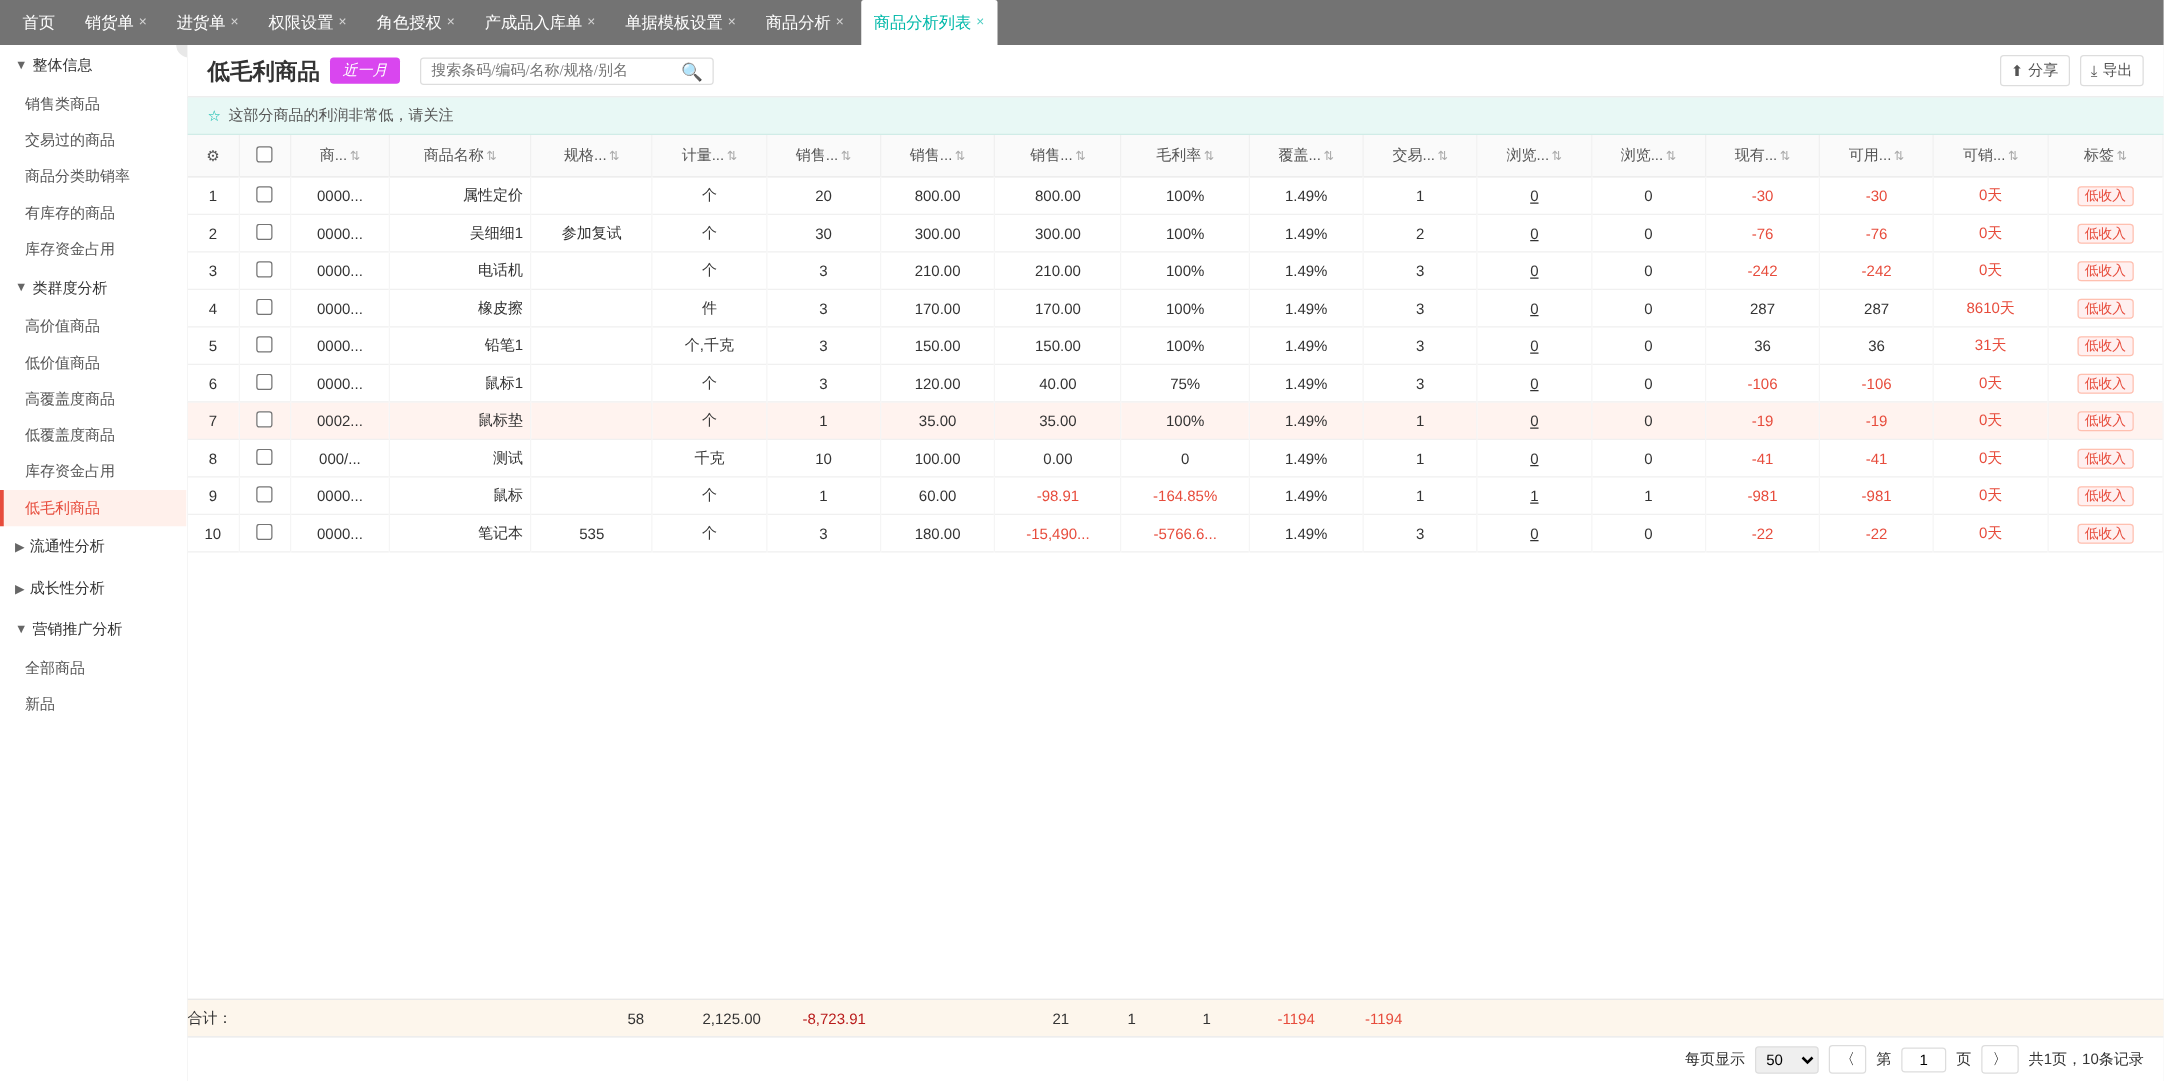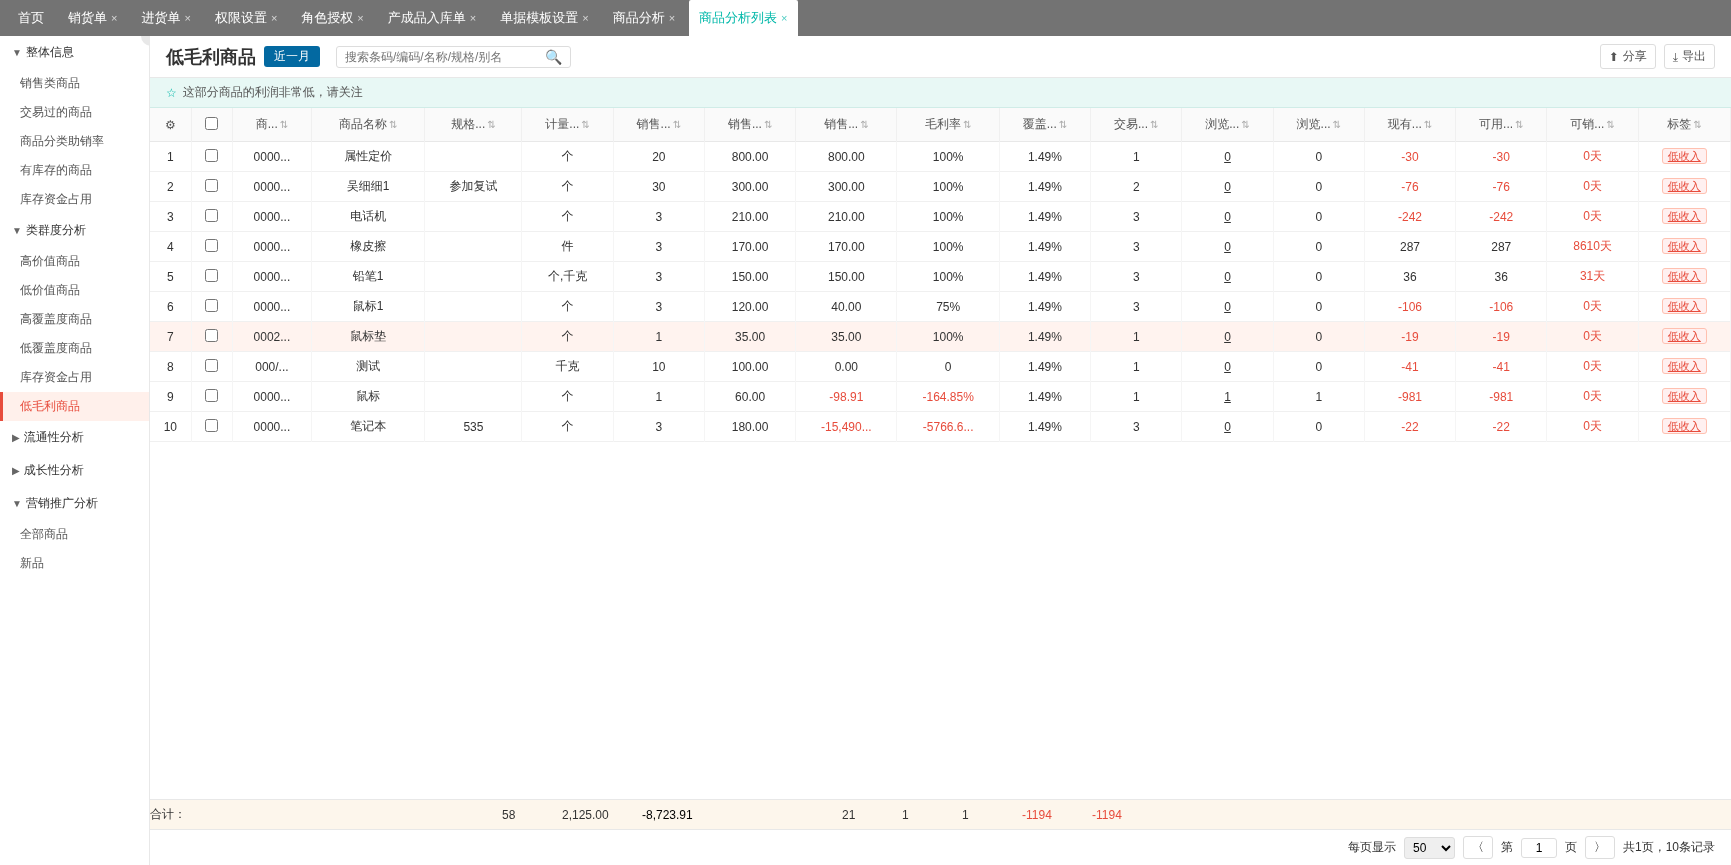--- a/index.html
+++ b/index.html
@@ -77,43 +77,45 @@
       background: #fff;
       border-bottom: 1px solid #e8e8e8;
       gap: 8px;
     }
     .page-title {
       font-size: 18px;
       font-weight: 600;
       color: #333;
     }
     .filter-btn {
-      background: #0369a1;
+      background: #d946ef;
       color: #fff;
       border: none;
       border-radius: 3px;
       padding: 2px 10px;
       font-size: 12px;
       cursor: pointer;
+      font-style: italic;
     }
     .search-box {
       display: flex;
       align-items: center;
       border: 1px solid #ddd;
       border-radius: 3px;
       padding: 2px 8px;
       background: #fff;
       margin-left: 8px;
     }
     .search-box input {
       border: none;
       outline: none;
       font-size: 12px;
       width: 200px;
       color: #999;
+      font-family: Liberation Serif, serif;
     }
     .search-icon { color: #aaa; font-size: 14px; }
     .header-actions {
       margin-left: auto;
       display: flex;
       gap: 8px;
     }
     .action-btn {
       display: flex;
       align-items: center;
@@ -166,30 +168,29 @@
     }
     thead th .sort-icon { color: #aaa; font-size: 10px; margin-left: 2px; }
     tbody tr { border-bottom: 1px solid #f0f0f0; }
     tbody tr.selected { background: #fff3ef; }
     tbody td {
       padding: 6px 6px;
       text-align: center;
       border-right: 1px solid #f5f5f5;
       white-space: nowrap;
     }
-    .td-left { text-align: center; }
+    .td-left { text-align: right; }
     .row-num { color: #333; font-weight: 400; }
     .tag-badge {
       background: #fff0f0;
       color: #e74c3c;
       border: 1px solid #ffc0b0;
       border-radius: 3px;
       padding: 1px 5px;
       font-size: 11px;
-      text-decoration: underline;
     }
     .link-num { color: #333; text-decoration: underline; cursor: pointer; }
     .red-text { color: #e74c3c; }
 
     
     .table-footer {
       background: #fdf6ec;
       border-top: 1px solid #e8e8e8;
       padding: 6px 0;
       display: flex;
@@ -553,21 +554,21 @@
     </div>
 
     <div class="table-footer" id="table-footer">
   <span class="footer-label">合计：</span>
   <div class="footer-values">
     <span style="width:120px;display:inline-block"></span>
     <span style="width:120px;display:inline-block"></span>
     <span style="width:60px;display:inline-block"></span>
     <span style="width:60px;display:inline-block">58</span>
     <span style="width:80px;display:inline-block">2,125.00</span>
-    <span style="width:80px;display:inline-block;color:#000000">-8,723.91</span>
+    <span style="width:80px;display:inline-block;color:#b91c1c">-8,723.91</span>
     <span style="width:60px;display:inline-block"></span>
     <span style="width:60px;display:inline-block"></span>
     <span style="width:60px;display:inline-block">21</span>
     <span style="width:60px;display:inline-block">1</span>
     <span style="width:60px;display:inline-block">1</span>
     <span style="width:70px;display:inline-block;color:#e74c3c">-1194</span>
     <span style="width:70px;display:inline-block;color:#e74c3c">-1194</span>
   </div>
 </div>
 

